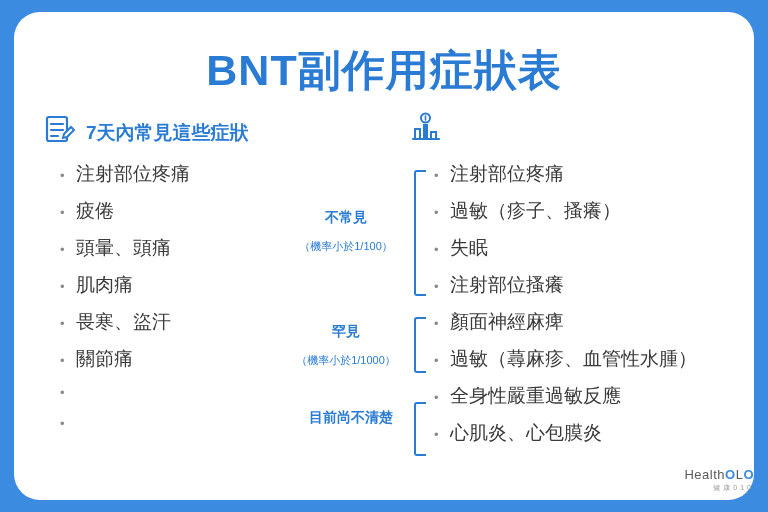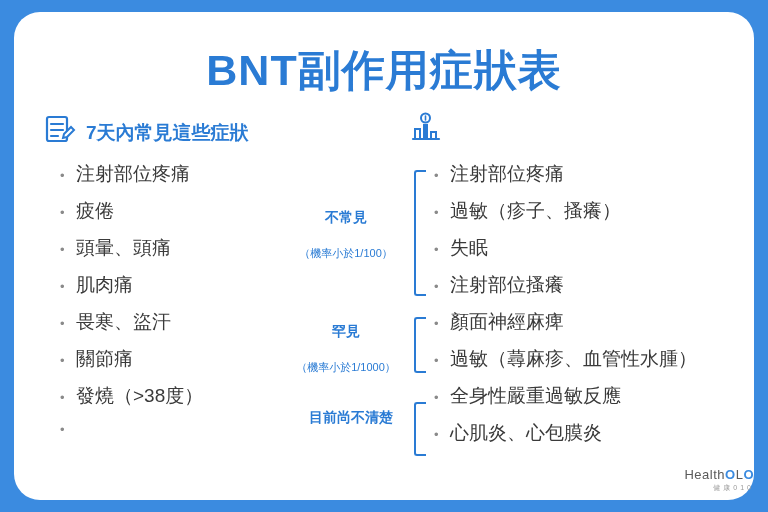--- a/index.html
+++ b/index.html
@@ -80,21 +80,21 @@
     text-align: center;
     color: #2A7BD4;
   }
   .anno .big {
     font-size: 14px;
     font-weight: bold;
     line-height: 1.1;
   }
   .anno .small {
     font-size: 11px;
-    margin-top: 21px;
+    margin-top: 14px;
     color: #2A7BD4;
   }
   #anno-1 { left: 272px; top: 198px; width: 120px; }
   #anno-2 { left: 272px; top: 312px; width: 120px; }
   #anno-3 { left: 272px; top: 398px; width: 130px; }
 
   
   .bracket {
     position: absolute;
     border-left: 2px solid #2A7BD4;
@@ -181,21 +181,20 @@
     <div class="li">
         <span class="dot">•</span>
         <span>畏寒、盜汗</span>
       </div>
     <div class="li">
         <span class="dot">•</span>
         <span>關節痛</span>
       </div>
     <div class="li">
         <span class="dot">•</span>
-        <span>發燒（&gt;38度）</span>
       </div>
     <div class="li">
         <span class="dot">•</span>
       </div>
   </div>
 
   <div class="list" id="list-right">
     <div class="li">
         <span class="dot">•</span>
         <span>注射部位疼痛</span>

